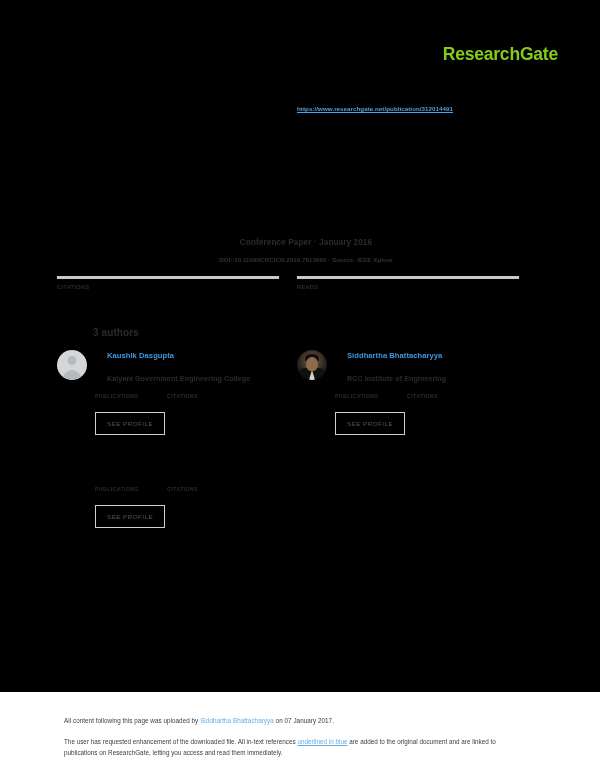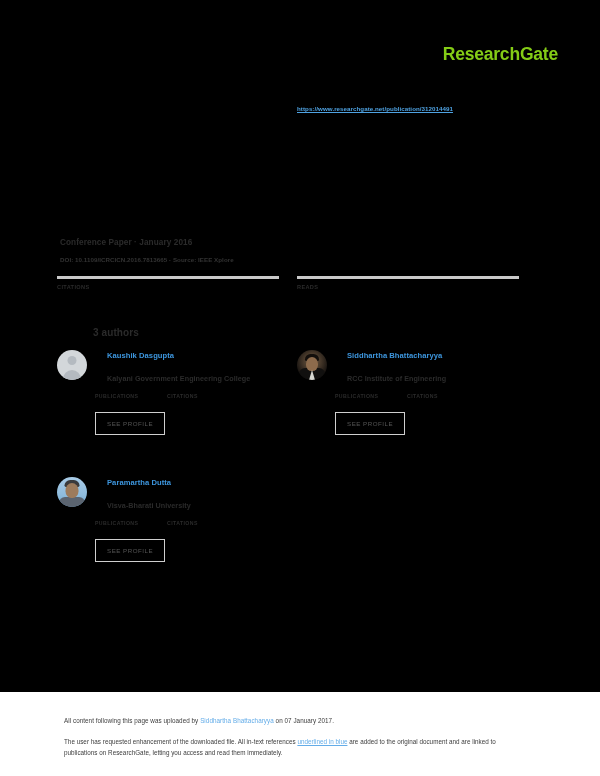--- a/index.html
+++ b/index.html
@@ -46,23 +46,24 @@
     font-size: 6.2px;
     font-weight: bold;
     color: #4FA3E3;
     letter-spacing: 0.05px;
     white-space: nowrap;
   }
 
   
   .pub-meta {
     position: absolute;
-    left: 60px;
+    left: 71px;
     top: 237px;
     width: 470px;
+    text-align: center;
   }
   .pub-type {
     font-size: 8.2px;
     font-weight: bold;
     color: #2b2b2b;
     letter-spacing: 0.1px;
     line-height: 12px;
     white-space: nowrap;
   }
   .pub-doi {
@@ -405,31 +406,20 @@
         </div>
       </div>
       <div class="see-profile">SEE PROFILE</div>
     </div>
 
   </div>
 
   <div class="author-row">
 
     <div class="author">
-      <div class="author-head">
-        <div class="avatar photo-blue">
-          <div class="p-suit"></div>
-          <div class="p-hair"></div>
-          <div class="p-face"></div>
-        </div>
-        <div class="author-text">
-          <div class="author-name">Paramartha Dutta</div>
-          <div class="author-affil">Visva-Bharati University</div>
-        </div>
-      </div>
       <div class="author-stats">
         <div class="astat">
           <div class="astat-label">PUBLICATIONS</div>
           <div class="astat-value"></div>
         </div>
         <div class="astat">
           <div class="astat-label">CITATIONS</div>
           <div class="astat-value"></div>
         </div>
       </div>

